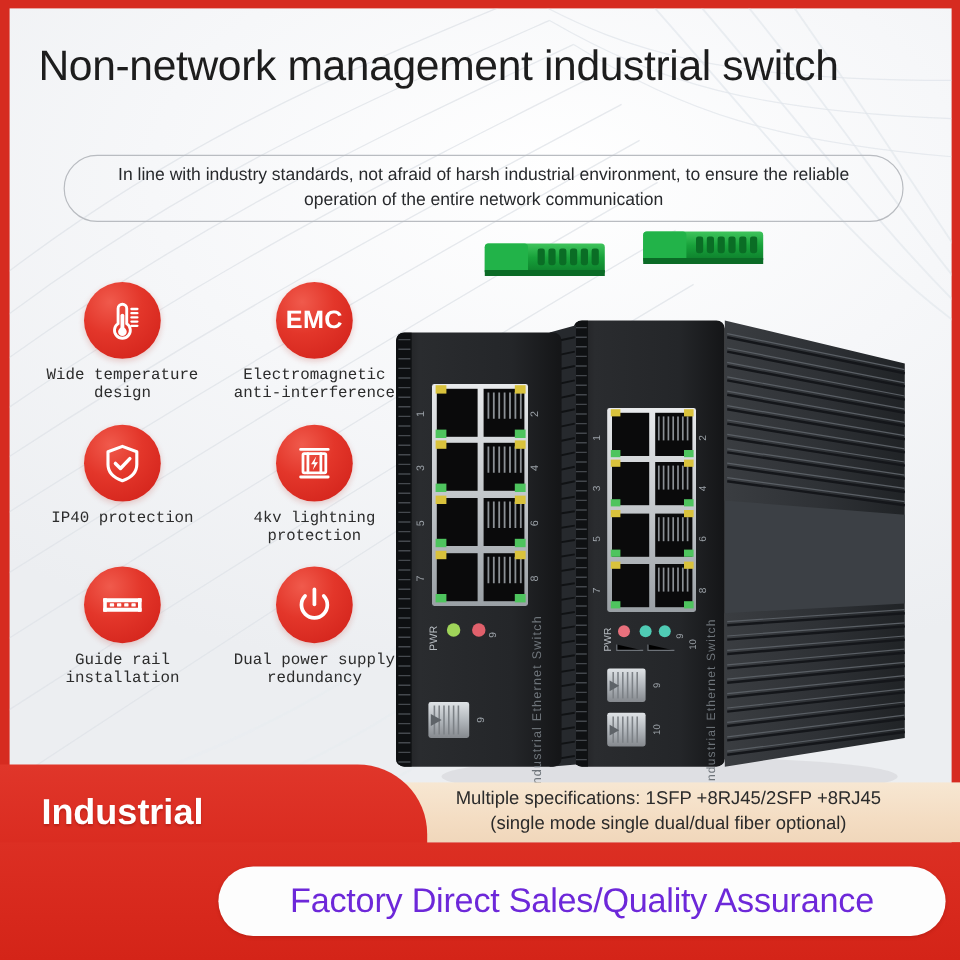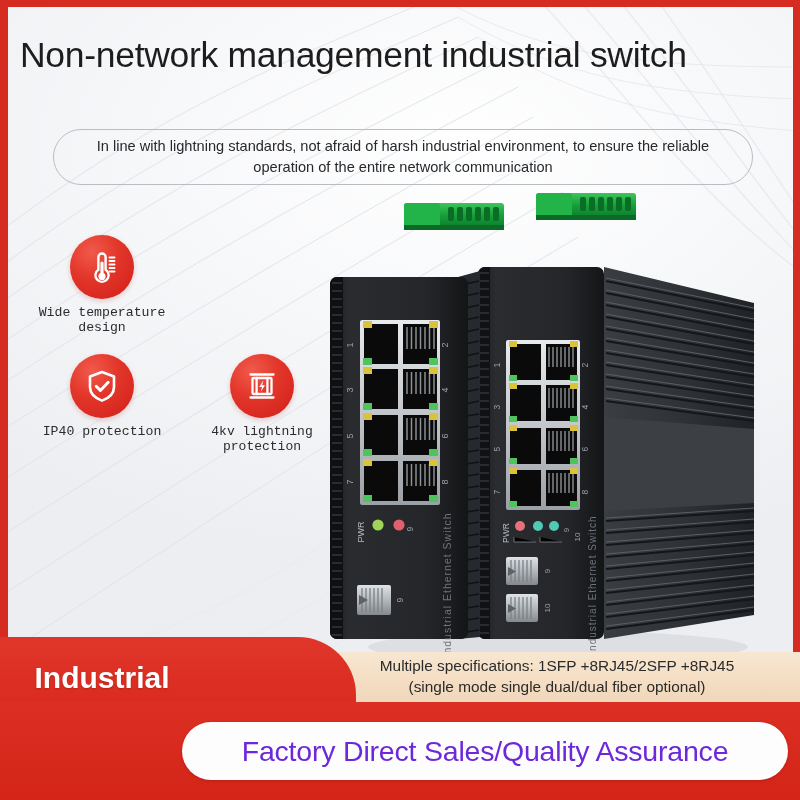--- a/index.html
+++ b/index.html
@@ -25,21 +25,21 @@
     width: 785px; height: 786px;
     background:
       radial-gradient(ellipse 700px 420px at 58% 18%, #ffffff 0%, #f6f7f9 48%, #eceef1 100%);
     overflow: hidden;
   }
   #bgfx { position:absolute; inset:0; opacity:.85; }
 
   
   #title {
     position: absolute;
-    left: 12px; top: 28px;
+    left: 24px; top: 28px;
     width: 745px;
     font-size: 35.5px;
     font-weight: 400;
     letter-spacing: -0.3px;
     color: #1d1d1d;
     white-space: nowrap;
   }
 
   
   #subtitle {
@@ -187,21 +187,21 @@
       <g fill="none" stroke="#dde2e8" stroke-width="1" opacity=".75">
         <path d="M430,-10 C520,40 600,60 790,60"></path>
         <path d="M450,10 C540,62 620,86 790,92"></path>
         <path d="M470,30 C560,86 640,112 790,124"></path>
       </g>
     </svg>
 
     <div id="title">Non-network management industrial switch</div>
 
     <div id="subtitle">
-      <span>In line with lightning standards, not afraid of harsh industrial environment, to ensure the reliable operation of the entire network communication</span>
+      <span>In line with industry standards, not afraid of harsh industrial environment, to ensure the reliable operation of the entire network communication</span>
     </div>
 
     <div id="features">
 
       <div class="frow">
 
         <div class="fcell">
           <div class="badge">
             <svg width="40" height="40" viewBox="0 0 40 40">
               <g fill="none" stroke="#fff" stroke-width="2.4" stroke-linecap="round">
@@ -214,20 +214,26 @@
                 <line x1="27.5" y1="14" x2="32.5" y2="14"></line>
                 <line x1="27.5" y1="17.5" x2="32.5" y2="17.5"></line>
                 <line x1="27.5" y1="21" x2="32.5" y2="21"></line>
                 <line x1="27.5" y1="24.5" x2="32.5" y2="24.5"></line>
               </g>
             </svg>
           </div>
           <div class="flabel">Wide temperature design</div>
         </div>
 
+        <div class="fcell">
+          <div class="badge">
+            <span class="emc-text">EMC</span>
+          </div>
+          <div class="flabel">Electromagnetic anti-interference</div>
+        </div>
       </div>
 
       <div class="frow">
 
         <div class="fcell">
           <div class="badge">
             <svg width="40" height="40" viewBox="0 0 40 40">
               <path d="M20,6 L32,10.5 V21 c0,7.2 -5.3,11.2 -12,13.6 C13.3,32.2 8,28.2 8,21 V10.5 Z" fill="none" stroke="#fff" stroke-width="2.6" stroke-linejoin="round"></path>
               <polyline points="14.2,20.2 18.4,24.4 26.2,16.2" fill="none" stroke="#fff" stroke-width="2.9" stroke-linecap="round" stroke-linejoin="round"></polyline>
             </svg>
@@ -247,21 +253,49 @@
               </g>
               <polygon points="21.6,14.2 17.2,20.9 20.1,20.9 18.6,25.9 23,19.2 20.1,19.2" fill="#fff"></polygon>
             </svg>
           </div>
           <div class="flabel wide">4kv lightning protection</div>
         </div>
       </div>
 
       <div class="frow">
 
-
+        <div class="fcell">
+          <div class="badge">
+            <svg width="42" height="42" viewBox="0 0 42 42">
+              <g fill="#fff">
+                <rect x="5" y="15.5" width="32" height="3.3" rx="1"></rect>
+                <rect x="5" y="23.5" width="32" height="3.3" rx="1"></rect>
+                <rect x="5" y="15.5" width="3" height="11.3"></rect>
+                <rect x="34" y="15.5" width="3" height="11.3"></rect>
+              </g>
+              <g fill="#fff">
+                <rect x="10.5" y="19.7" width="3.6" height="2.8" rx=".6"></rect>
+                <rect x="16.5" y="19.7" width="3.6" height="2.8" rx=".6"></rect>
+                <rect x="22.5" y="19.7" width="3.6" height="2.8" rx=".6"></rect>
+                <rect x="28.5" y="19.7" width="3.6" height="2.8" rx=".6"></rect>
+              </g>
+            </svg>
+          </div>
+          <div class="flabel">Guide rail installation</div>
+        </div>
+
+        <div class="fcell">
+          <div class="badge">
+            <svg width="40" height="40" viewBox="0 0 40 40">
+              <path d="M12.2,12.6 a10.8,10.8 0 1 0 15.6,0" fill="none" stroke="#fff" stroke-width="3.1" stroke-linecap="round"></path>
+              <line x1="20" y1="7.2" x2="20" y2="19.6" stroke="#fff" stroke-width="3.1" stroke-linecap="round"></line>
+            </svg>
+          </div>
+          <div class="flabel">Dual power supply redundancy</div>
+        </div>
       </div>
 
     </div>
 
     <svg id="product" viewBox="0 0 460 490">
       <defs>
         <linearGradient id="faceG" x1="0" y1="0" x2="1" y2="0">
           <stop offset="0" stop-color="#1b1c1e"></stop>
           <stop offset=".14" stop-color="#2a2c2f"></stop>
           <stop offset=".7" stop-color="#242629"></stop>

